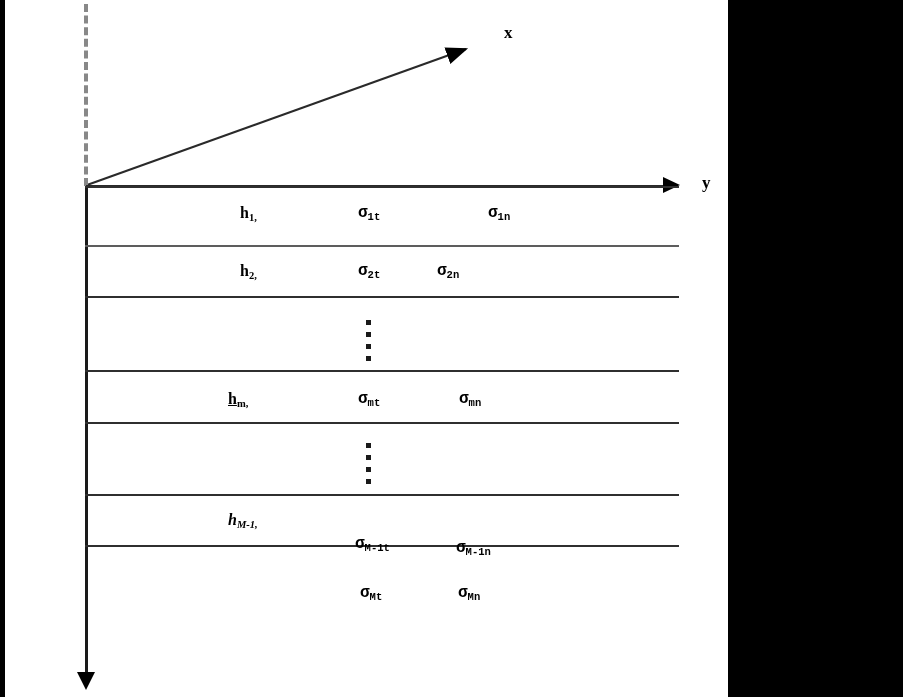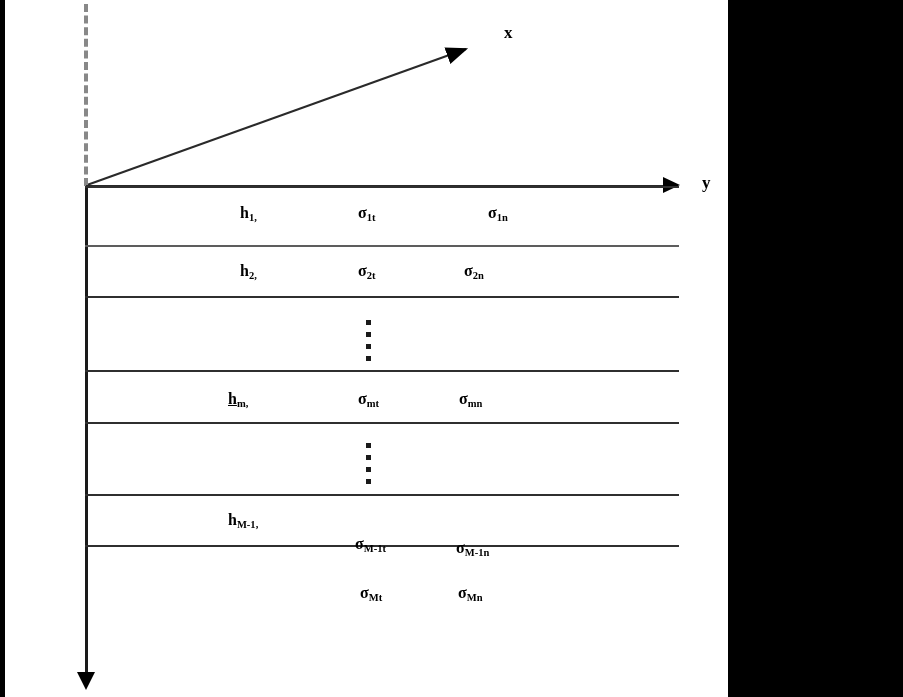--- a/index.html
+++ b/index.html
@@ -122,21 +122,21 @@
     line-height: 1;
     white-space: nowrap;
   }
   .param sub {
     font-size: 0.66em;
     vertical-align: baseline;
     position: relative;
     bottom: -0.33em;
   }
   .param.thickness { font-weight: bold; }
-  .param.sigma { font-weight: bold; }
+  .param.sigma { font-weight: bold; font-family: Liberation Mono, monospace; }
   
   .ellipsis {
     position: absolute;
     width: 7px;
   }
   .ellipsis i {
     display: block;
     width: 5px;
     height: 5px;
     background: #1a1a1a;
@@ -186,25 +186,25 @@
       <div class="depth-label" style="top: 412px;"><span>z</span><sub>m+1</sub></div>
       <div class="depth-label" style="top: 484px;"><span>z</span><sub>M-1</sub></div>
       <div class="depth-label" style="top: 535px;"><span>z</span><sub>M</sub></div>
     </div>
   <div id="dyn-param">
       <div class="param thickness" style="left: 240px; top: 205px;"><span>h</span><sub>1,</sub></div>
       <div class="param sigma" style="left: 358px; top: 205px;"><span>σ</span><sub>1t</sub></div>
       <div class="param sigma" style="left: 459px; top: 205px; margin-left: 29px;"><span>σ</span><sub>1n</sub></div>
       <div class="param thickness" style="left: 240px; top: 263px;"><span>h</span><sub>2,</sub></div>
       <div class="param sigma" style="left: 358px; top: 263px;"><span>σ</span><sub>2t</sub></div>
-      <div class="param sigma" style="left: 464px; top: 263px;"><span>σ</span><sub>2n</sub></div>
+      <div class="param sigma" style="left: 437px; top: 263px;"><span>σ</span><sub>2n</sub></div>
       <div class="param thickness" style="left: 228px; top: 391px; text-decoration: underline;"><span>h</span><sub>m,</sub></div>
       <div class="param sigma" style="left: 358px; top: 391px;"><span>σ</span><sub>mt</sub></div>
       <div class="param sigma" style="left: 459px; top: 391px;"><span>σ</span><sub>mn</sub></div>
-      <div class="param thickness" style="left: 228px; top: 512px;"><span>h</span><sub>M-1,</sub></div>
+      <div class="param thickness" style="left: 228px; top: 512px; font-style: italic;"><span>h</span><sub>M-1,</sub></div>
       <div class="param sigma" style="left: 355px; top: 536px;"><span>σ</span><sub>M-1t</sub></div>
       <div class="param sigma" style="left: 456px; top: 512px; margin-top: 28px;"><span>σ</span><sub>M-1n</sub></div>
       <div class="param sigma" style="left: 360px; top: 585px;"><span>σ</span><sub>Mt</sub></div>
       <div class="param sigma" style="left: 458px; top: 585px;"><span>σ</span><sub>Mn</sub></div>
     </div>
   <div id="dyn-ellip">
       <div class="ellipsis" style="left: 366px; top: 320px;">
         <i></i>
         <i></i>
         <i></i>

